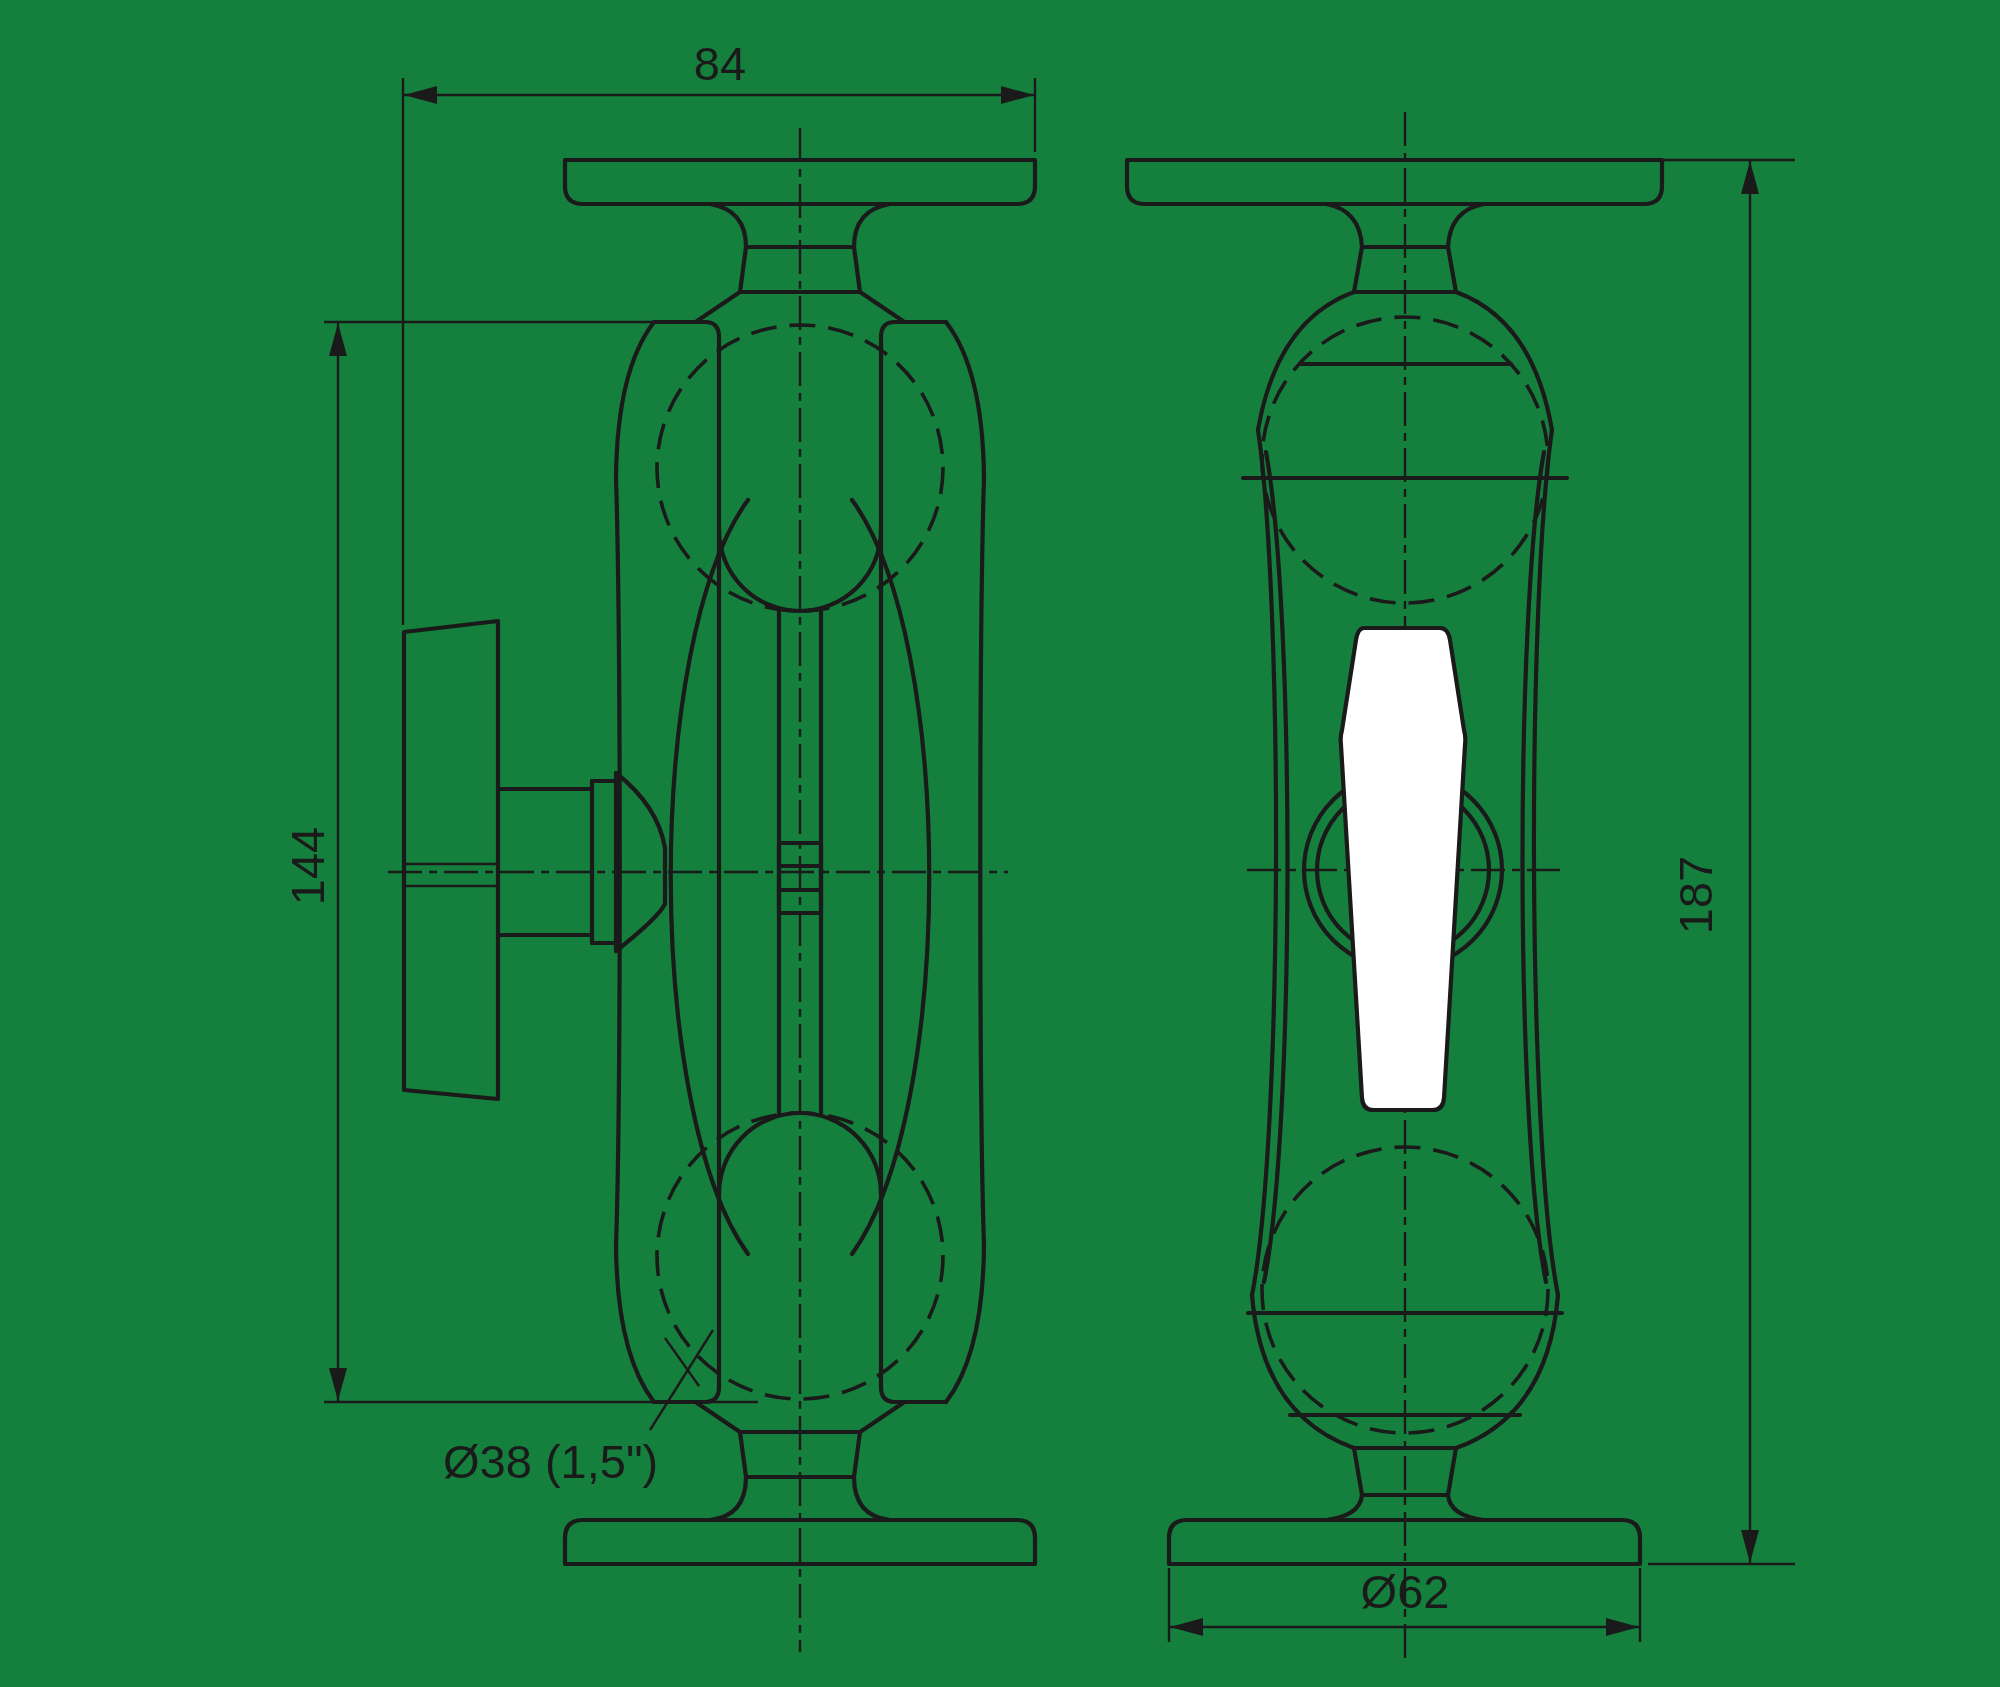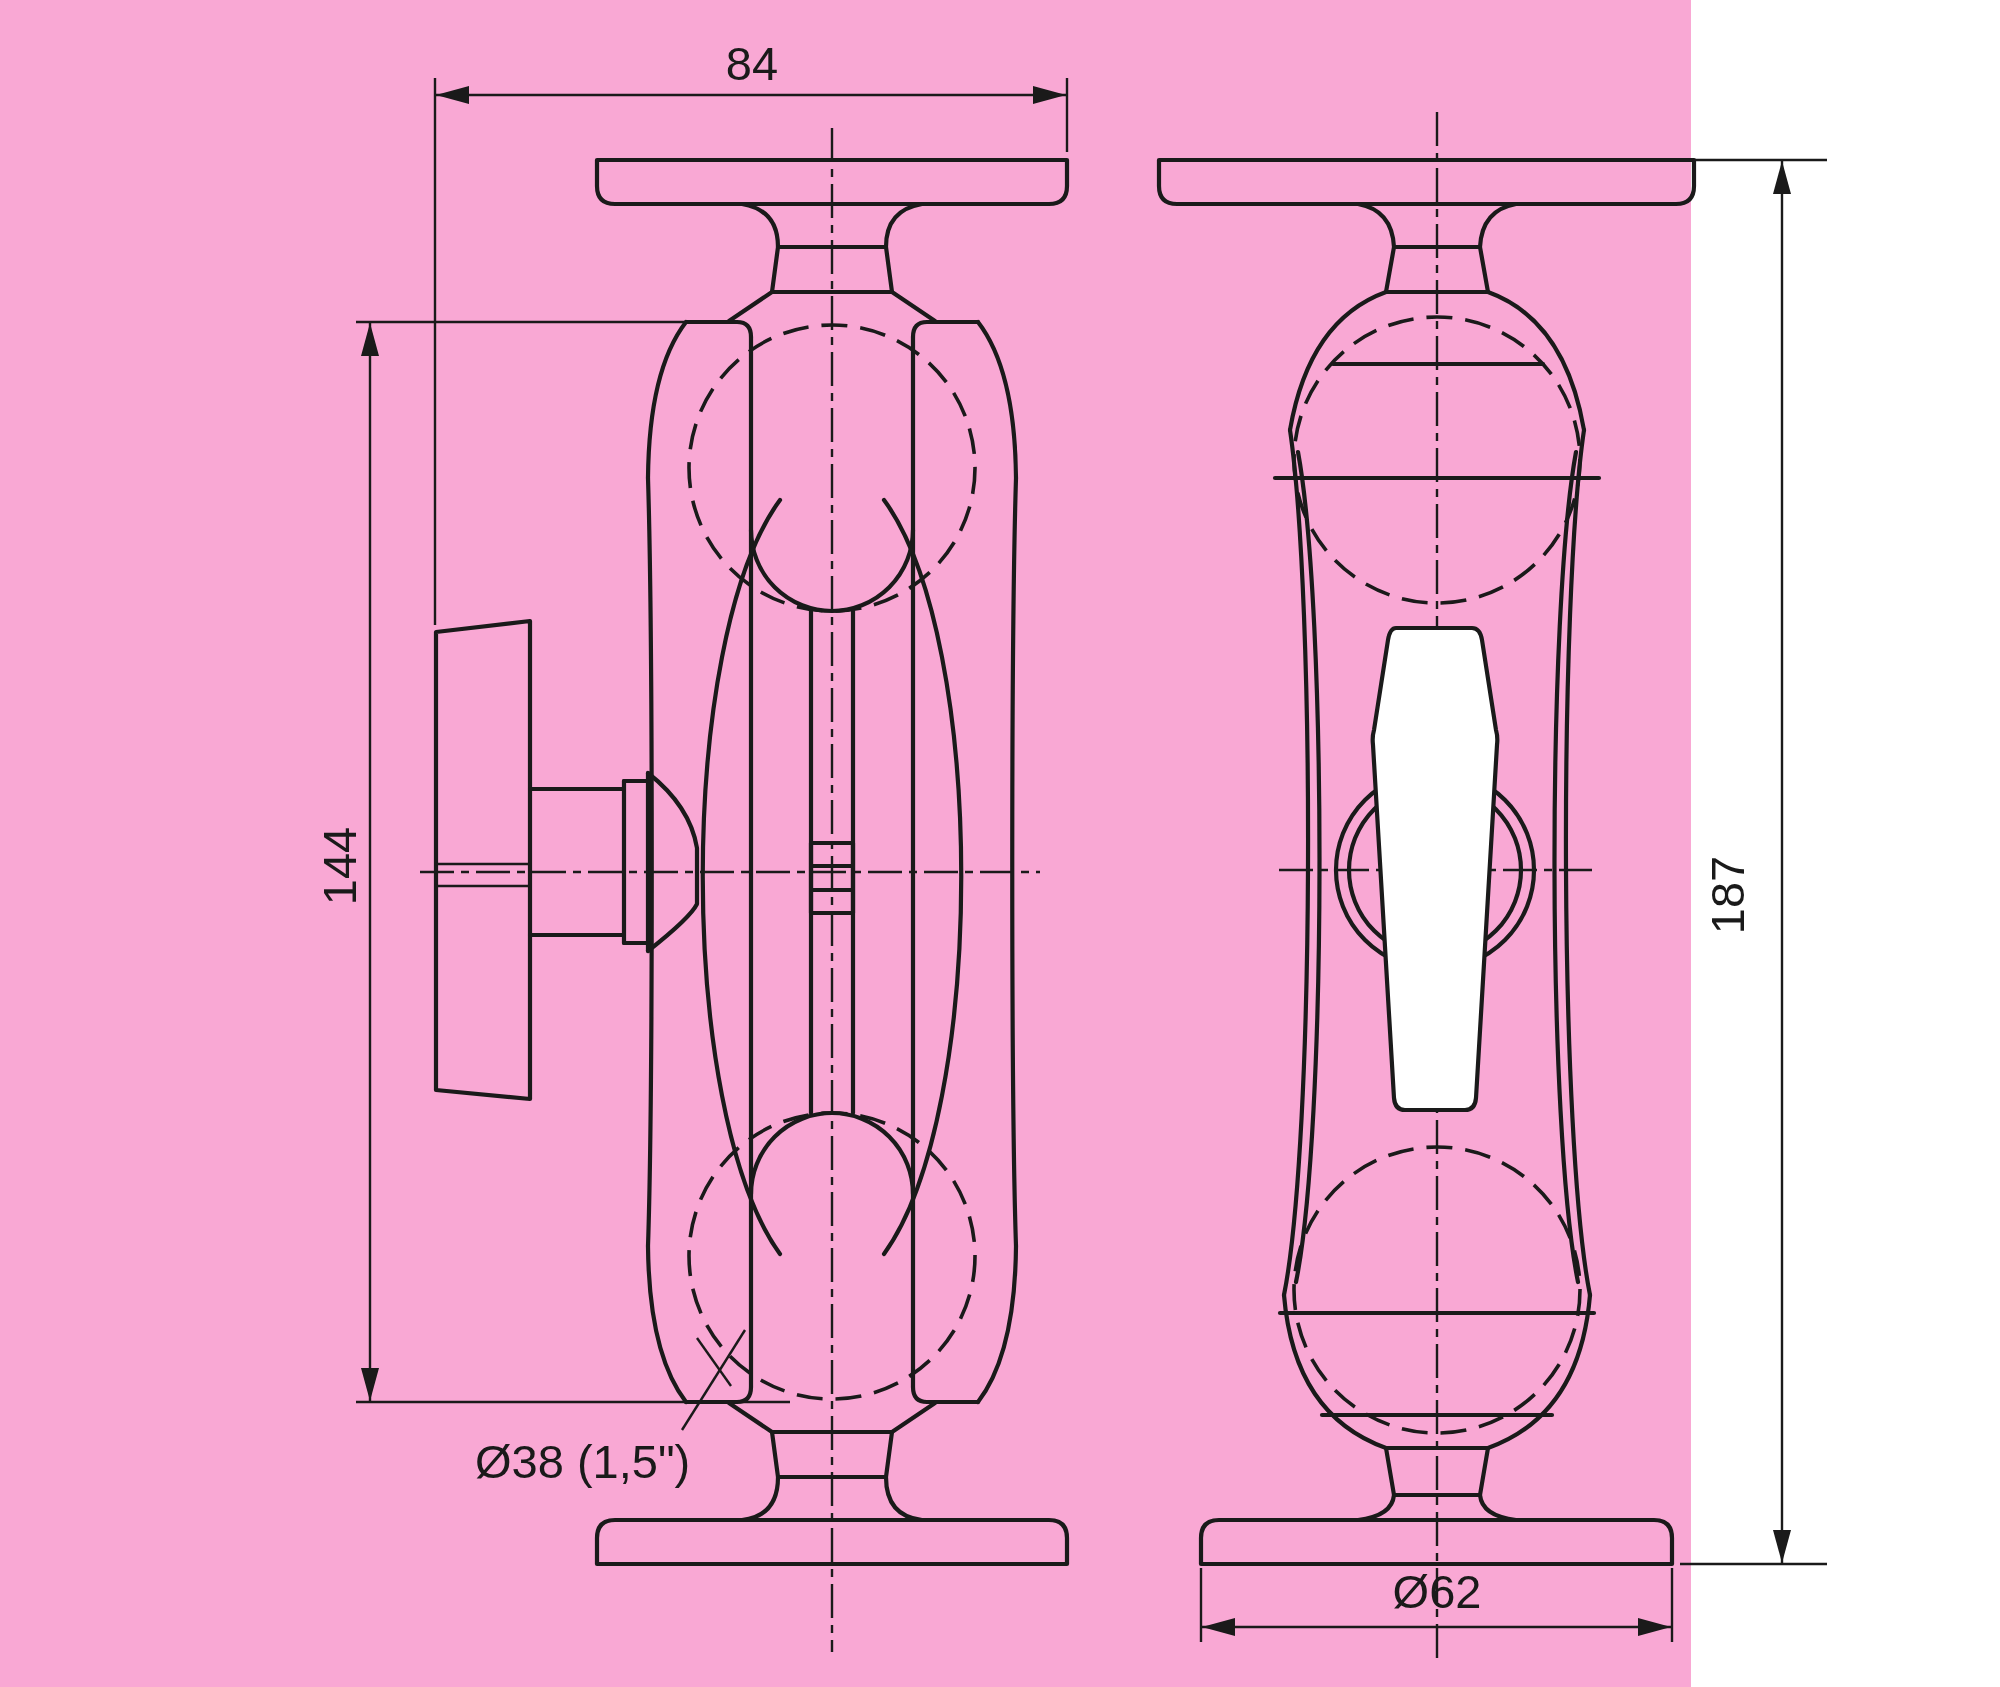--- a/index.html
+++ b/index.html
@@ -2,25 +2,24 @@
 <html><head>
 <meta charset="utf-8">
 <style>
   html, body {
     margin: 0;
     padding: 0;
     background: #ffffff;
   }
   .sheet {
     position: relative;
-    width: 1659px;
+    width: 2000px;
     height: 1687px;
-    background: #f9a8d4;
+    background: #15803d;
     font-family: "Liberation Sans", sans-serif;
-    padding-left: 32px;
   }
   svg { display: block; }
 
   
   .ln  { fill: none; stroke: #1a1a1a; stroke-width: 4.2; stroke-linejoin: round; stroke-linecap: round; }
   .thin{ fill: none; stroke: #1a1a1a; stroke-width: 2.4; stroke-linecap: butt; }
   .ball{ fill: none; stroke: #1a1a1a; stroke-width: 3.6; stroke-dasharray: 26 13; }
   .cl  { fill: none; stroke: #1a1a1a; stroke-width: 2.4; stroke-dasharray: 34 7 8 7; }
   .arrow { fill: #1a1a1a; stroke: none; }
   .white { fill: #ffffff; stroke: #1a1a1a; stroke-width: 4.2; stroke-linejoin: round; }

